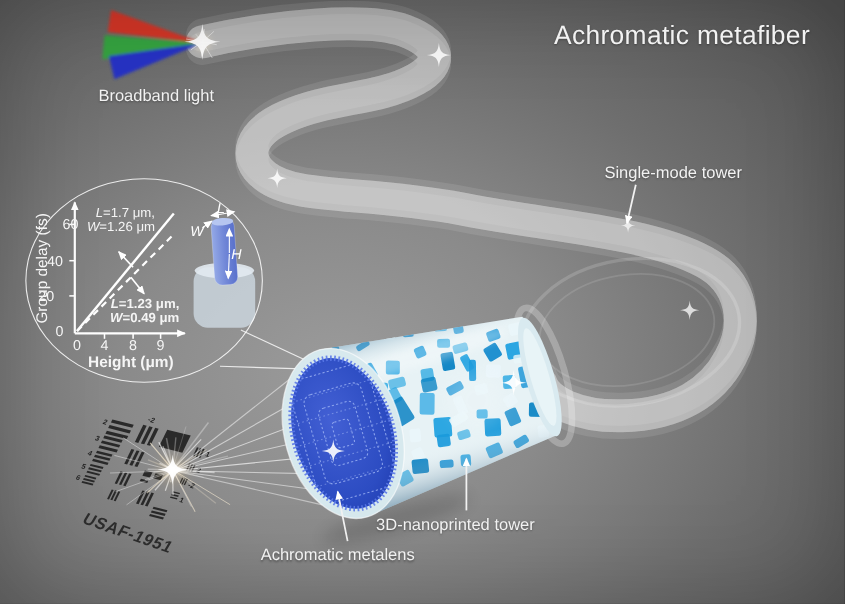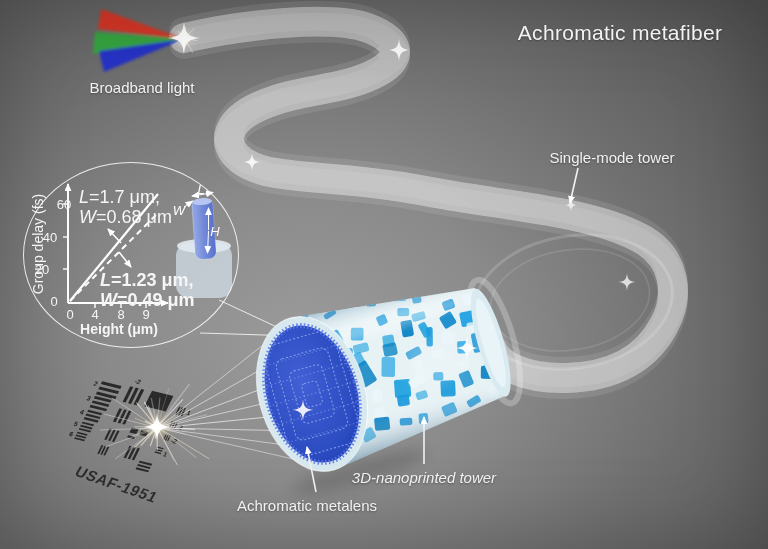--- a/index.html
+++ b/index.html
@@ -3,25 +3,25 @@
 <meta charset="utf-8">
 <style>
   html,body{margin:0;padding:0;background:#2e2e2e;}
   .stage{position:relative;width:768px;height:549px;margin:0 auto;overflow:hidden;
     font-family:"Liberation Sans",sans-serif;
     background:radial-gradient(ellipse 620px 480px at 40% 62%, var(--bg_center,#9b9b9b) 0%, #8a8a8a 32%, #6f6f6f 62%, var(--bg_edge,#525252) 100%);}
   .stage::after{content:"";position:absolute;inset:0;box-shadow:inset 0 0 90px rgba(0,0,0,.22);pointer-events:none;}
   svg#scene{position:absolute;left:0;top:0;}
   .lbl{position:absolute;transform:translate(-50%,-50%);color:var(--text_white,#f2f2f2);
     font-size:15px;white-space:nowrap;text-shadow:0 1px 2px rgba(0,0,0,.35);z-index:10;}
-  .title{font-size:21px;letter-spacing:.3px;}
+  .title{font-size:24px;letter-spacing:.3px;}
   .tick{position:absolute;transform:translate(-50%,-50%);color:#f5f5f5;font-size:13px;z-index:10;white-space:nowrap;}
   .axislbl{position:absolute;transform:translate(-50%,-50%);color:#f5f5f5;font-size:14px;z-index:10;white-space:nowrap;}
   .axislbl.rot{transform:translate(-50%,-50%) rotate(-90deg);}
-  .ann{position:absolute;color:#f5f5f5;font-size:18px;line-height:1.12;z-index:10;white-space:nowrap;}
+  .ann{position:absolute;color:#f5f5f5;font-size:12px;line-height:1.12;z-index:10;white-space:nowrap;text-align:right;}
   .it{font-style:italic;}
   .pl{position:absolute;transform:translate(-50%,-50%);color:#fff;font-size:13px;font-style:italic;z-index:10;}
   .inset-ellipse{position:absolute;left:23px;top:162px;width:216px;height:186px;border-radius:50%;
     border:1.5px solid rgba(255,255,255,.85);box-sizing:border-box;z-index:5;}
 </style>
 </head>
 <body>
 
 <div class="stage">
 
@@ -393,37 +393,37 @@
         <line x1="0" y1="0" x2="1.8" y2="-11.4" stroke="#fff" stroke-width="0.8" opacity="0.53"></line>
         <line x1="0" y1="0" x2="10.5" y2="-9.5" stroke="#fff" stroke-width="0.8" opacity="0.53"></line>
       </g>
     </svg>
 
 <div class="inset-ellipse"></div>
 
 <div class="lbl title" style="left:620px;top:33px;">Achromatic metafiber</div>
 <div class="lbl" style="left:142px;top:87px;">Broadband light</div>
 <div class="lbl" style="left:612px;top:157px;">Single-mode tower</div>
-<div class="lbl" style="left:424px;top:477px;font-style:italic;">3D-nanoprinted tower</div>
+<div class="lbl" style="left:414px;top:477px;">3D-nanoprinted tower</div>
 <div class="lbl" style="left:307px;top:505px;">Achromatic metalens</div>
 
 <div class="axislbl rot" style="left:38px;top:244px;">Group delay (fs)</div>
 <div class="axislbl" style="left:119px;top:329px;font-weight:bold;">Height (μm)</div>
 <div class="tick" style="left:54px;top:301px;">0</div>
 <div class="tick" style="left:42px;top:269px;">20</div>
 <div class="tick" style="left:50px;top:237px;">40</div>
 <div class="tick" style="left:64px;top:204px;">60</div>
 <div class="tick" style="left:70px;top:314px;">0</div>
 <div class="tick" style="left:95px;top:314px;">4</div>
 <div class="tick" style="left:121px;top:314px;">8</div>
 <div class="tick" style="left:146px;top:314px;">9</div>
 
 <div class="ann" style="left:79px;top:187px;">
   <div><span class="it">L</span><span>=1.7 μm,</span></div>
-  <div><span class="it">W</span><span>=0.68 μm</span></div>
+  <div><span class="it">W</span><span>=1.26 μm</span></div>
 </div>
 <div class="ann" style="left:100px;top:270px;font-weight:bold;">
   <div><span class="it">L</span><span>=1.23 μm,</span></div>
   <div><span class="it">W</span><span>=0.49 μm</span></div>
 </div>
 
 <div class="pl" style="left:201px;top:189px;">L</div>
 <div class="pl" style="left:179px;top:210px;">W</div>
 <div class="pl" style="left:215px;top:231px;">H</div>
 

